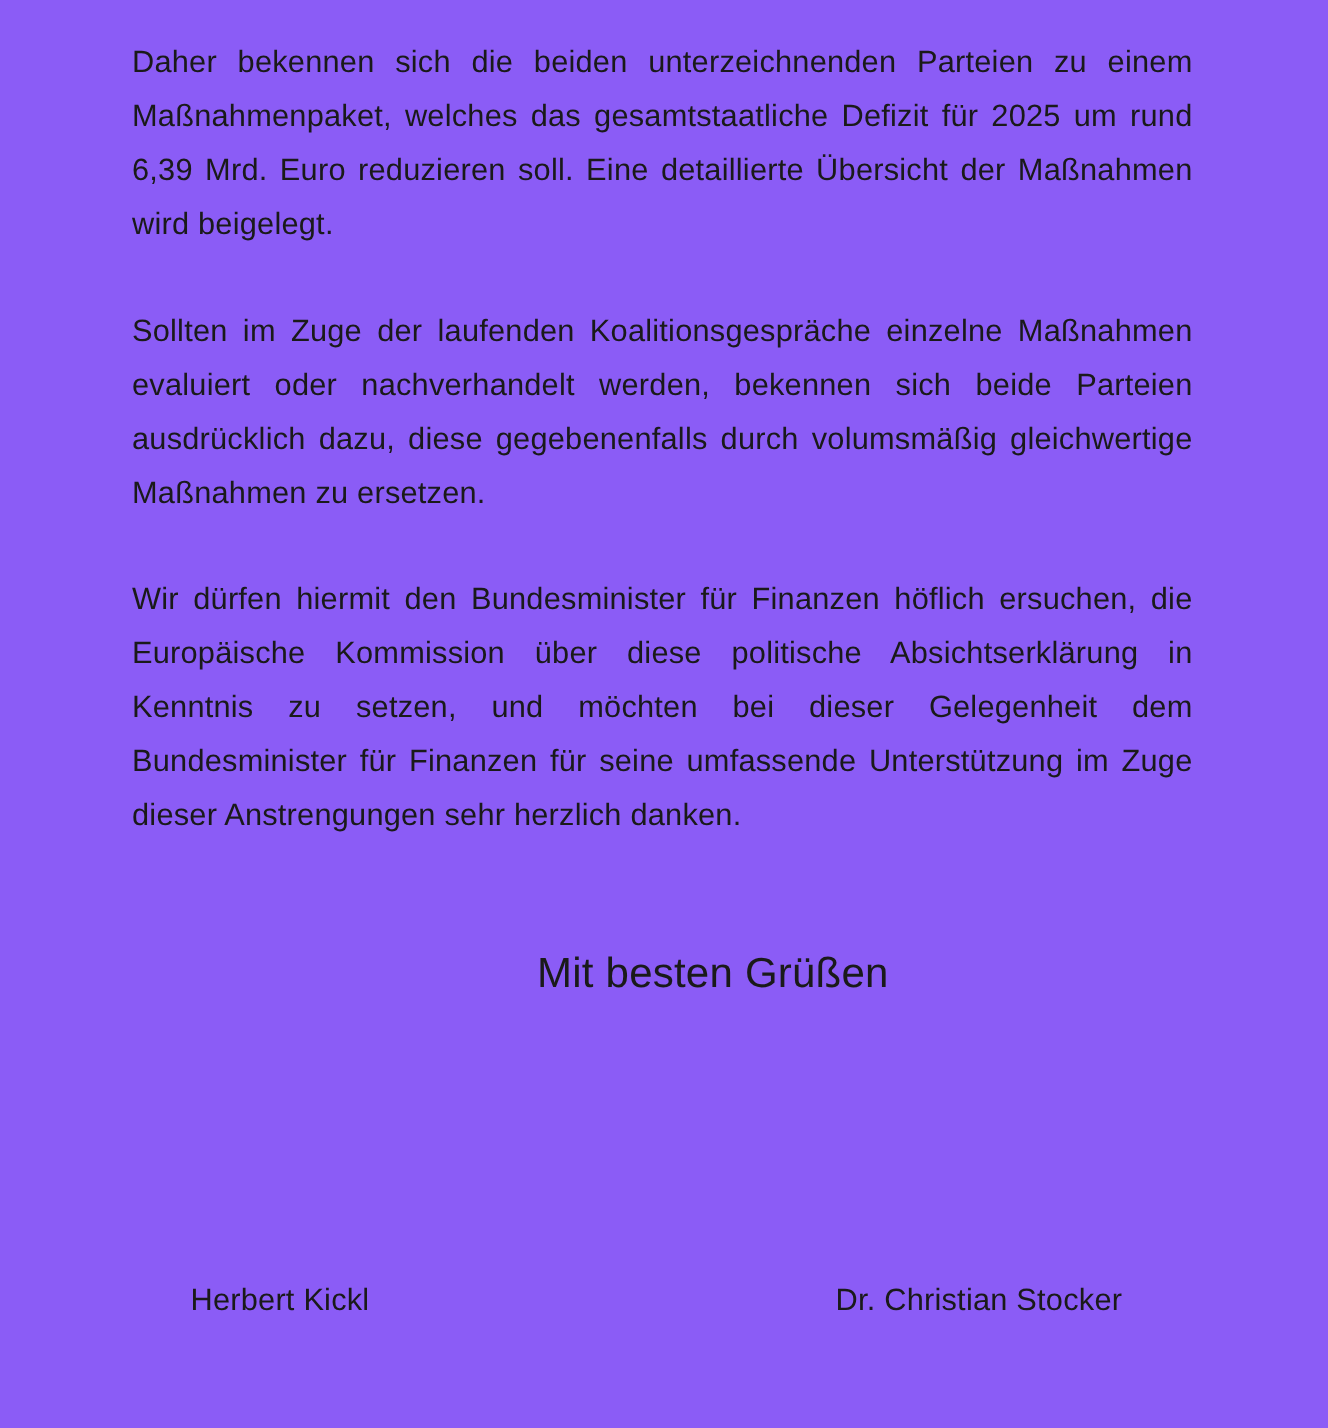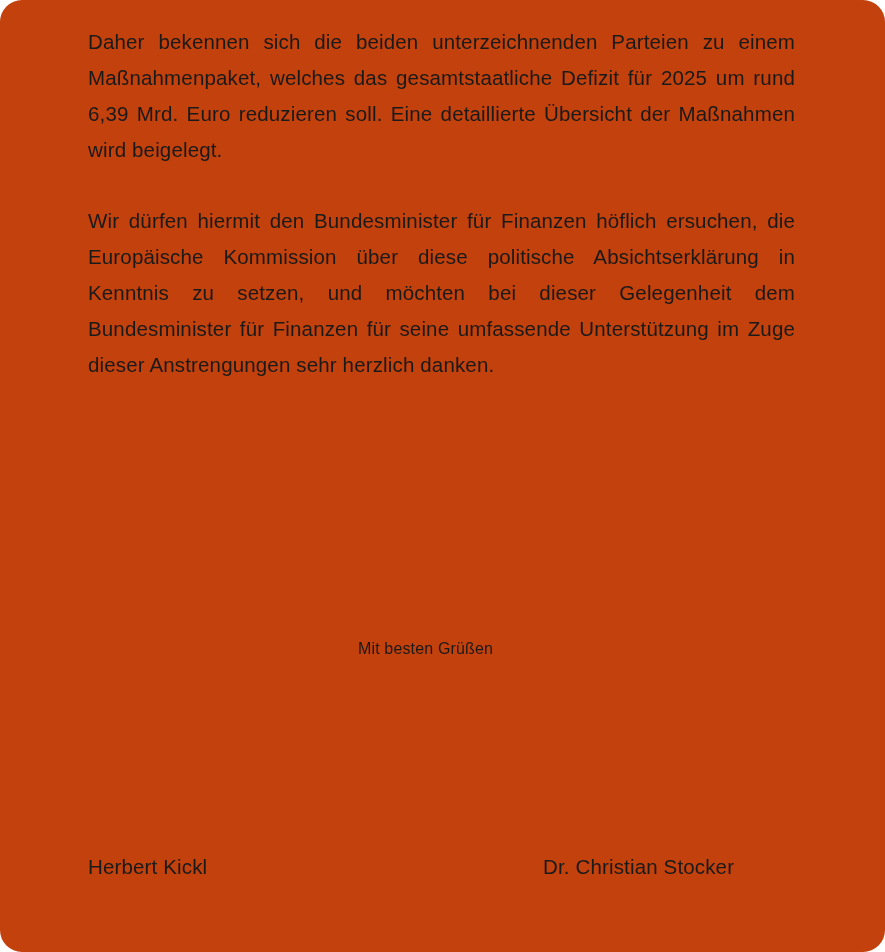--- a/index.html
+++ b/index.html
@@ -14,22 +14,21 @@
     position: relative;
     overflow: hidden;
     font-family: "Liberation Sans", sans-serif;
     color: #1a1a1a;
     -webkit-font-smoothing: antialiased;
   }
 
   .page {
     position: absolute;
     inset: 0;
-    background: #c2410c;
-    border-radius: 22px;
+    background: #8b5cf6;
   }
 
   .body-block {
     position: absolute;
     left: 88px;
     top: 24px;
     width: 707px;
   }
 
   .para {
@@ -43,21 +42,21 @@
     hyphens: none;
   }
   .para:last-child { margin-bottom: 0; }
 
   
 
   .closing {
     position: absolute;
     left: 358px;
     top: 634px;
-    font-size: 16px;
+    font-size: 28px;
     line-height: 30px;
     letter-spacing: 0.15px;
     white-space: nowrap;
     color: #1a1a1a;
   }
 
   .signatures {
     position: absolute;
     left: 88px;
     top: 850px;
@@ -65,33 +64,34 @@
     display: flex;
     flex-direction: row;
   }
   .sig-col {
     font-size: 20.5px;
     line-height: 34px;
     letter-spacing: 0.15px;
     white-space: nowrap;
     color: #1a1a1a;
   }
-  .sig-col.left  { width: 455px; }
+  .sig-col.left  { width: 455px; margin-left: 39px; }
   .sig-col.right { width: 255px; }
 
   .sig-name,
   .sig-role { display: block; }
 </style>
 </head>
 <body>
 
 <div class="page">
 
   <div class="body-block">
     <p class="para">Daher bekennen sich die beiden unterzeichnenden Parteien zu einem Maßnahmenpaket, welches das gesamtstaatliche Defizit für 2025 um rund 6,39 Mrd. Euro reduzieren soll. Eine detaillierte Übersicht der Maßnahmen wird beigelegt.</p>
+    <p class="para">Sollten im Zuge der laufenden Koalitionsgespräche einzelne Maßnahmen evaluiert oder nachverhandelt werden, bekennen sich beide Parteien ausdrücklich dazu, diese gegebenenfalls durch volumsmäßig gleichwertige Maßnahmen zu ersetzen.</p>
     <p class="para">Wir dürfen hiermit den Bundesminister für Finanzen höflich ersuchen, die Europäische Kommission über diese politische Absichtserklärung in Kenntnis zu setzen, und möchten bei dieser Gelegenheit dem Bundesminister für Finanzen für seine umfassende Unterstützung im Zuge dieser Anstrengungen sehr herzlich danken.</p>
   </div>
 
   <div class="closing">Mit besten Grüßen</div>
 
   <div class="signatures">
     <div class="sig-col left">
       <span class="sig-name">Herbert Kickl</span>
     </div>
     <div class="sig-col right">

